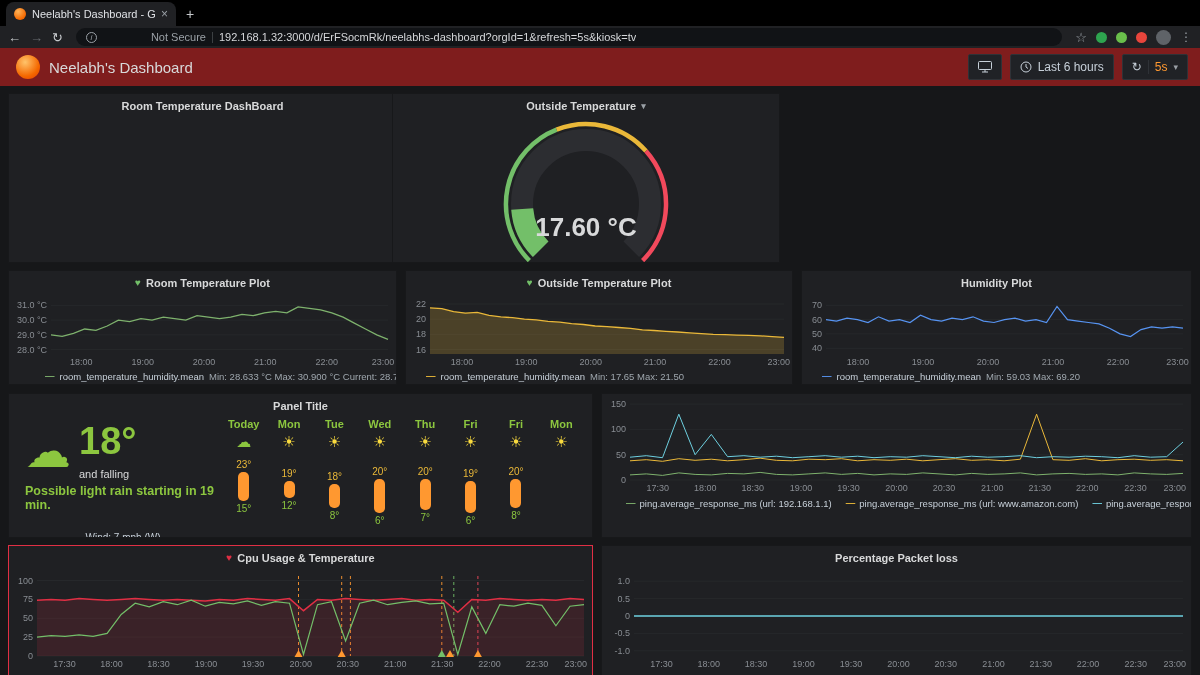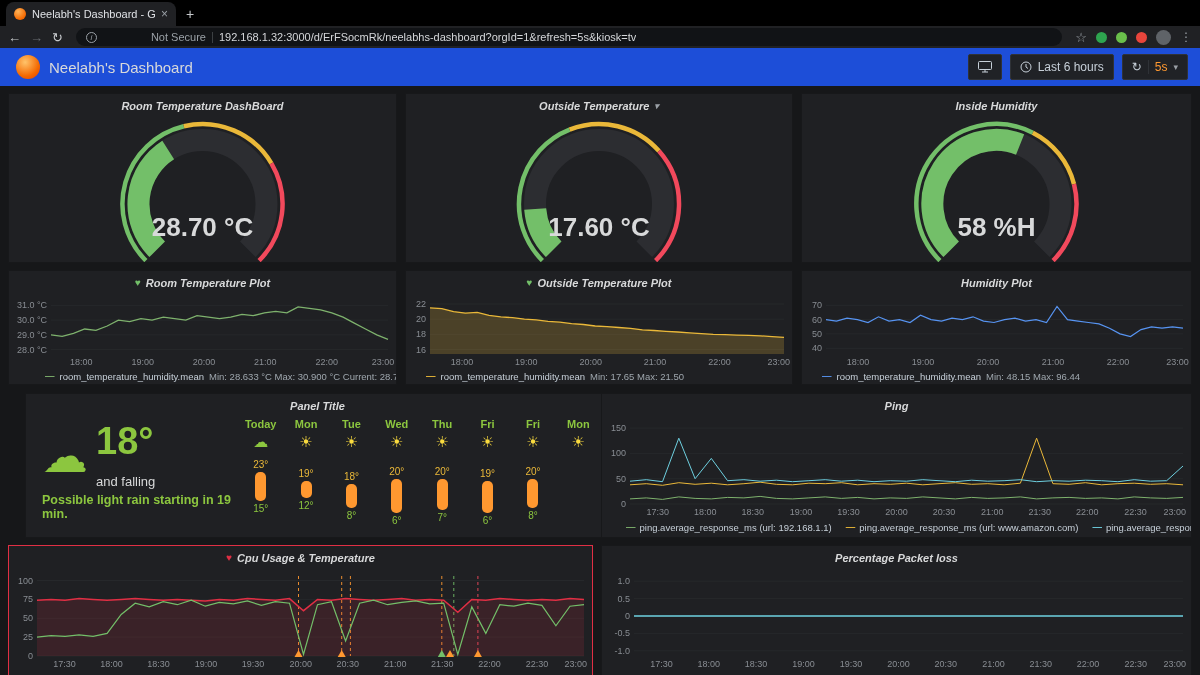--- a/index.html
+++ b/index.html
@@ -22,51 +22,51 @@
   .notsec { color:#9aa0a6; white-space:nowrap;padding-left:48px; }
   .om-div { width:1px; height:11px; background:#3c4043; flex:none; }
   .url { white-space:nowrap; overflow:hidden; }
   .tb-right { display:flex; align-items:center; gap:9px; }
   .star { color:#9aa0a6; font-size:13px; }
   .ext { width:11px; height:11px; border-radius:50%; }
   .avatar { width:15px; height:15px; border-radius:50%; background:#5f6368; }
   .menu-ic { color:#9aa0a6; font-size:12px; }
 
   
-  #navbar { position:absolute; left:0; top:48px; width:100%; height:38px; background:#1d4ed8; display:flex; align-items:center; padding:0 12px;text-align:center; }
+  #navbar { position:absolute; left:0; top:48px; width:100%; height:38px; background:#7f1d1d; display:flex; align-items:center; padding:0 12px;text-align:center; }
   .logo { width:24px; height:24px; border-radius:50%; background:radial-gradient(circle at 38% 30%, #ffc46b, #f46800 62%, #e23b00); margin:0 9px 0 4px; flex:none; }
   .db-title { color:#d8d9da; font-size:15px; font-weight:500; }
   .nav-right { margin-left:auto; display:flex; align-items:center; gap:8px; }
   .nv-btn { display:flex; align-items:center; gap:6px; height:26px; background:#202226; border:1px solid #2f3237; border-radius:2px; padding:0 9px; color:#c7d0d9; font-size:12px; }
   .nv-div { width:1px; height:14px; background:#2f3237; }
   .caret { color:#9aa0a6; font-size:9px; }
 
   
   #dashboard { position:absolute; left:0; top:86px; width:1200px; height:589px; overflow:hidden; }
   .panel { position:absolute; background:#1f2023; border:1px solid #17181a; overflow:hidden; }
   .panel.alert { border:1px solid #e02f44; }
-  .p-title { height:24px; display:flex; align-items:center; justify-content:center; gap:5px; font-size:11px; font-weight:600; color:#d8d9da;font-style:italic; }
+  .p-title { height:24px; display:flex; align-items:center; justify-content:center; gap:5px; font-size:11px; font-weight:600; color:#d8d9da; }
   .heart { font-size:10px; line-height:1; }
   .gauge { height:144px; }
   .chart { position:relative; width:100%; }
   .chart svg { display:block; }
   .tick { fill:#898d93; font-size:9px; font-family:"Liberation Sans",sans-serif; }
   .legend { display:flex; align-items:center; gap:5px; font-size:9.5px; color:#c7d0d9; height:16px; white-space:nowrap; overflow:hidden; }
   .lmark { font-weight:700; line-height:1; }
   .lstats { color:#9fa7ae; }
   .legend-multi { display:flex; gap:14px; align-items:center; font-size:9.5px; color:#c7d0d9; height:18px; padding-left:24px; overflow:hidden; }
   .legend-multi .item { display:flex; gap:4px; align-items:center; white-space:nowrap; }
 
   
   .wx-body { display:flex; height:119px; }
   .wx-left { width:212px; padding:4px 0 0 16px; }
   .wx-now { display:flex; align-items:center; gap:8px; }
   .wx-cloud { font-size:46px; line-height:1; color:#8cc63f; }
   .wx-temp { font-size:38px; font-weight:bold; color:#8cc63f; line-height:1; }
-  .wx-trend { font-size:13px; color:#d8d9da; margin-top:14px; }
+  .wx-trend { font-size:11px; color:#d8d9da; margin-top:8px; }
   .wx-alert { font-size:12.5px; font-weight:bold; color:#8cc63f; margin-top:4px; }
   .wx-wind { font-size:10px; color:#c7d0d9; margin-top:20px; text-align:center; }
   .wx-days { flex:1; display:flex; justify-content:space-around; padding:0 8px 0 0; }
   .wx-col { width:44px; text-align:center; }
   .wx-day { font-size:11px; font-weight:bold; color:#8cc63f; height:15px; }
   .wx-ic { font-size:15px; height:18px; line-height:18px; }
   .wx-ic.sun { color:#fadb3f; }
   .wx-ic.cloud { color:#8cc63f; }
   .wx-track { position:relative; height:80px; margin-top:2px; }
   .wx-hi { position:absolute; width:100%; left:0; font-size:10px; color:#eab839; }
@@ -133,54 +133,33 @@
       </div>
     </div>
   </div>
 
   <div id="dashboard">
 
     <div class="panel" style="left:8px;top:7px;width:389px;height:170px">
       <div class="p-title">
           <span>Room Temperature DashBoard</span>
         </div>
-      <div class="gauge"><svg width="387" height="144">
-            <path d="M 148.2 131.3 A 64 64 0 1 1 238.8 131.3" stroke="#2c2d31" stroke-width="22" fill="none"></path>
-            <path d="M 136.9 142.6 A 80 80 0 0 1 174.8 8.2" stroke="#73bf69" stroke-width="4.5" fill="none"></path>
-            <path d="M 174.8 8.2 A 80 80 0 0 1 262.4 45.3" stroke="#eab839" stroke-width="4.5" fill="none"></path>
-            <path d="M 262.4 45.3 A 80 80 0 0 1 250.1 142.6" stroke="#f2495c" stroke-width="4.5" fill="none"></path>
-            <path d="M 148.2 131.3 A 64 64 0 0 1 159.2 32.0" stroke="#73bf69" stroke-width="22" fill="none"></path>
-            <text x="193.5" y="118" text-anchor="middle" font-size="26" font-weight="bold" fill="#d8d9da" font-family="Liberation Sans, sans-serif">28.70 °C</text>
-          </svg></div>
-    </div>
-    <div class="panel" style="left:405px;top:7px;width:388px;height:170px">
+    </div>
+    <div class="panel" style="left:392px;top:7px;width:388px;height:170px">
       <div class="p-title">
           <span>Outside Temperature</span>
           <span class="caret">▾</span>
         </div>
       <div class="gauge"><svg width="386" height="144">
             <path d="M 147.7 131.3 A 64 64 0 1 1 238.3 131.3" stroke="#2c2d31" stroke-width="22" fill="none"></path>
             <path d="M 136.4 142.6 A 80 80 0 0 1 163.6 11.6" stroke="#73bf69" stroke-width="4.5" fill="none"></path>
             <path d="M 163.6 11.6 A 80 80 0 0 1 253.0 33.1" stroke="#eab839" stroke-width="4.5" fill="none"></path>
             <path d="M 253.0 33.1 A 80 80 0 0 1 249.6 142.6" stroke="#f2495c" stroke-width="4.5" fill="none"></path>
             <path d="M 147.7 131.3 A 64 64 0 0 1 129.2 91.0" stroke="#73bf69" stroke-width="22" fill="none"></path>
             <text x="193" y="118" text-anchor="middle" font-size="26" font-weight="bold" fill="#d8d9da" font-family="Liberation Sans, sans-serif">17.60 °C</text>
-          </svg></div>
-    </div>
-    <div class="panel" style="left:801px;top:7px;width:391px;height:170px">
-      <div class="p-title">
-          <span>Inside Humidity</span>
-        </div>
-      <div class="gauge"><svg width="389" height="144">
-            <path d="M 149.2 131.3 A 64 64 0 1 1 239.8 131.3" stroke="#2c2d31" stroke-width="22" fill="none"></path>
-            <path d="M 137.9 142.6 A 80 80 0 0 1 230.8 14.7" stroke="#73bf69" stroke-width="4.5" fill="none"></path>
-            <path d="M 230.8 14.7 A 80 80 0 0 1 272.0 66.1" stroke="#eab839" stroke-width="4.5" fill="none"></path>
-            <path d="M 272.0 66.1 A 80 80 0 0 1 251.1 142.6" stroke="#f2495c" stroke-width="4.5" fill="none"></path>
-            <path d="M 149.2 131.3 A 64 64 0 0 1 218.1 26.5" stroke="#73bf69" stroke-width="22" fill="none"></path>
-            <text x="194.5" y="118" text-anchor="middle" font-size="26" font-weight="bold" fill="#d8d9da" font-family="Liberation Sans, sans-serif">58 %H</text>
           </svg></div>
     </div>
 
     <div class="panel" style="left:8px;top:184px;width:389px;height:115px">
       <div class="p-title">
           <span class="heart" style="color: rgb(115, 191, 105);">♥</span>
           <span>Room Temperature Plot</span>
         </div>
       <div class="chart" style="height:73px">
           <svg width="387" height="73">
@@ -257,25 +236,25 @@
             <text x="186.1" y="70" text-anchor="middle" class="tick">20:00</text>
             <text x="251.1" y="70" text-anchor="middle" class="tick">21:00</text>
             <text x="316.0" y="70" text-anchor="middle" class="tick">22:00</text>
             <text x="375.6" y="70" text-anchor="middle" class="tick">23:00</text>
             <polyline points="24.0,24.6 34.5,26.1 45.0,23.2 55.5,24.6 66.0,27.5 76.5,21.8 87.0,26.1 97.5,24.6 108.0,27.5 118.5,20.3 129.0,24.6 139.5,26.1 150.0,23.2 160.5,24.6 171.0,21.8 181.5,26.1 192.0,27.5 202.5,24.6 213.0,23.2 223.5,26.1 234.0,24.6 244.5,27.5 255.0,11.4 265.5,24.6 276.0,26.1 286.5,27.5 297.0,28.9 307.5,33.2 318.0,38.9 328.5,41.5 339.0,34.6 349.5,31.8 360.0,33.2 370.5,31.8 381.0,33.2" fill="none" stroke="#5794f2" stroke-width="1.2"></polyline>
           </svg>
         </div>
       <div class="legend" style="padding-left:20px">
         <span class="lmark" style="color: rgb(87, 148, 242);">—</span>
         <span>room_temperature_humidity.mean</span>
-        <span class="lstats">Min: 48.15 Max: 96.44</span>
-      </div>
-    </div>
-
-    <div class="panel" style="left:25px;top:307px;width:585px;height:145px">
+        <span class="lstats">Min: 59.03 Max: 69.20</span>
+      </div>
+    </div>
+
+    <div class="panel" style="left:8px;top:307px;width:585px;height:145px">
       <div class="p-title">
           <span>Panel Title</span>
         </div>
       <div class="wx-body">
         <div class="wx-left">
           <div class="wx-now">
             <span class="wx-cloud">☁</span>
             <div>
               <div class="wx-temp">18°</div>
               <div class="wx-trend">and falling</div>
@@ -349,23 +328,20 @@
               </div>
             </div>
             <div class="wx-col">
               <div class="wx-day">Mon</div>
               <div class="wx-ic sun">☀</div>
             </div>
           </div>
       </div>
     </div>
     <div class="panel" style="left:601px;top:307px;width:591px;height:145px">
-      <div class="p-title">
-          <span>Ping</span>
-        </div>
       <div class="chart" style="height:100px">
           <svg width="589" height="100">
             <line x1="28" x2="581" y1="86.0" y2="86.0" stroke="#26282b"></line>
             <text x="24" y="89" text-anchor="end" class="tick">0</text>
             <line x1="28" x2="581" y1="60.7" y2="60.7" stroke="#26282b"></line>
             <text x="24" y="63.7" text-anchor="end" class="tick">50</text>
             <line x1="28" x2="581" y1="35.4" y2="35.4" stroke="#26282b"></line>
             <text x="24" y="38.4" text-anchor="end" class="tick">100</text>
             <line x1="28" x2="581" y1="10.1" y2="10.1" stroke="#26282b"></line>
             <text x="24" y="13.1" text-anchor="end" class="tick">150</text>

